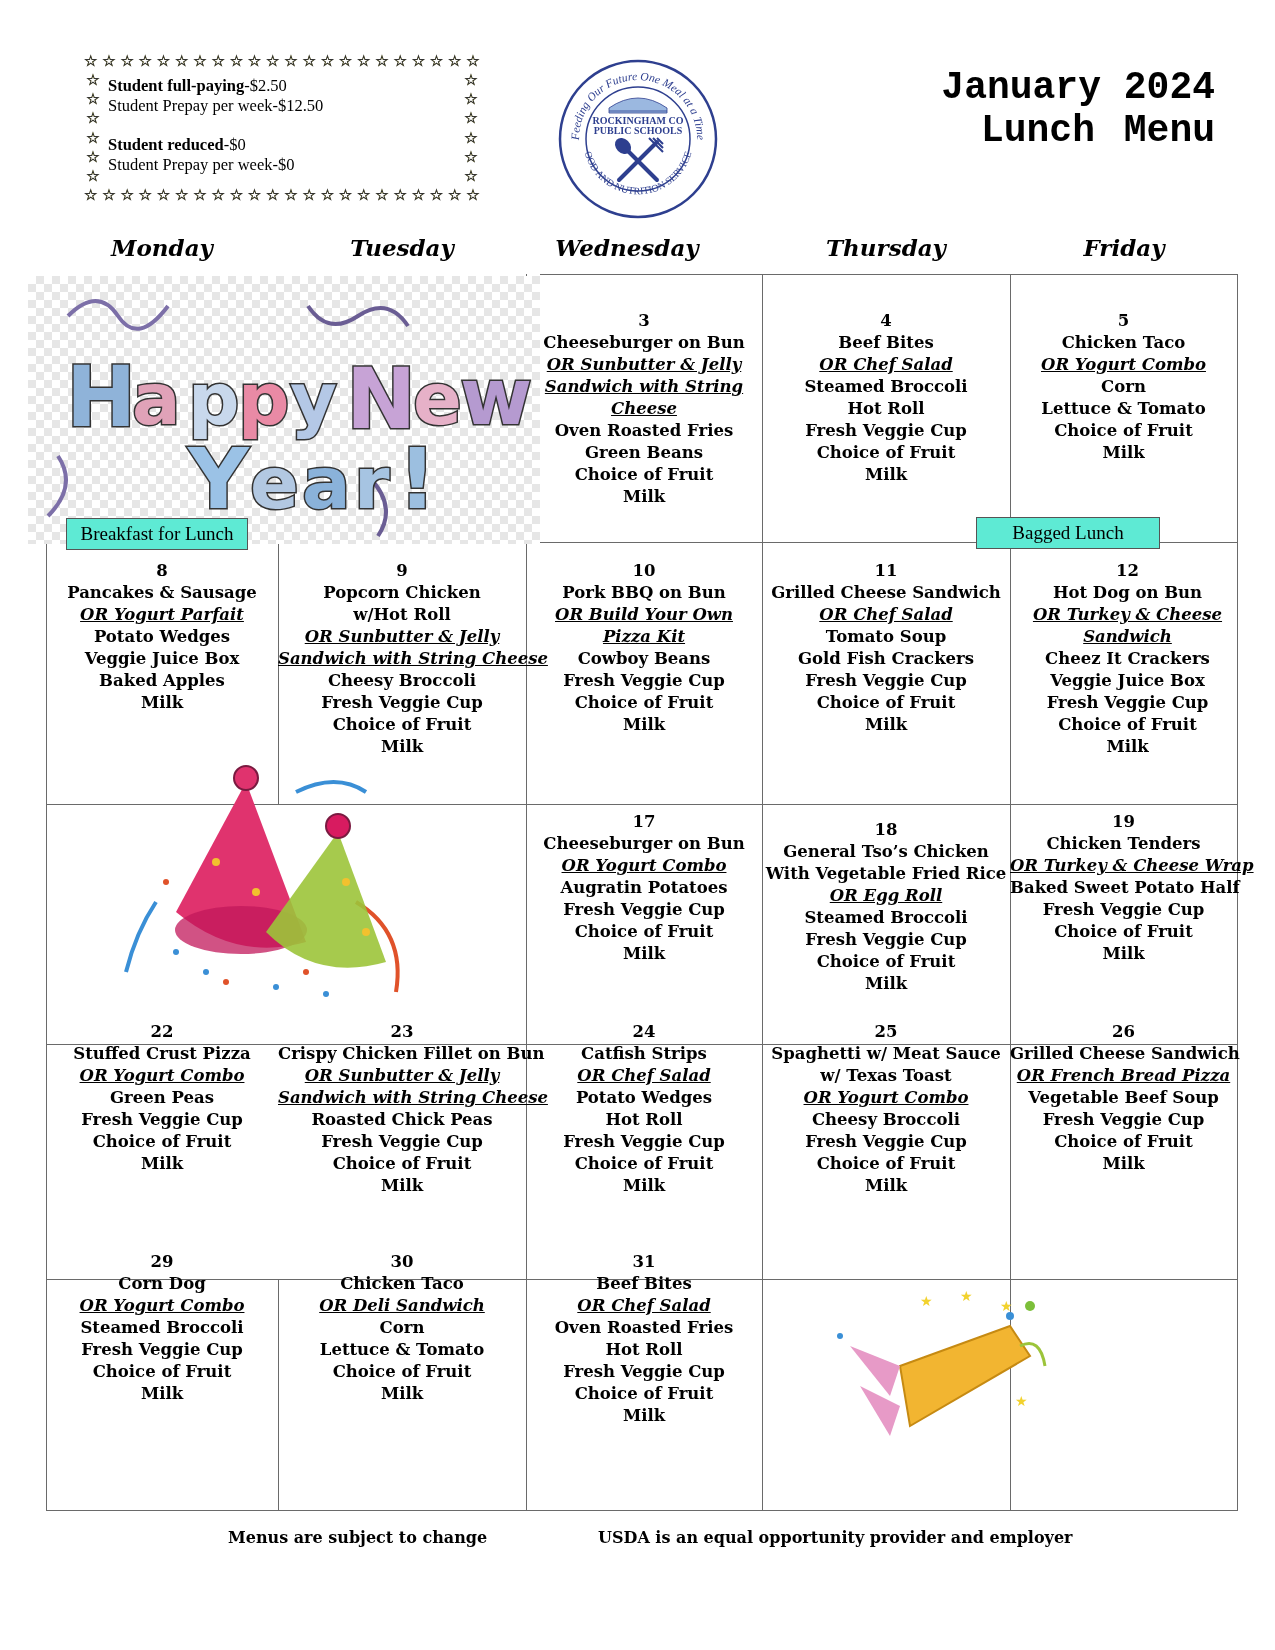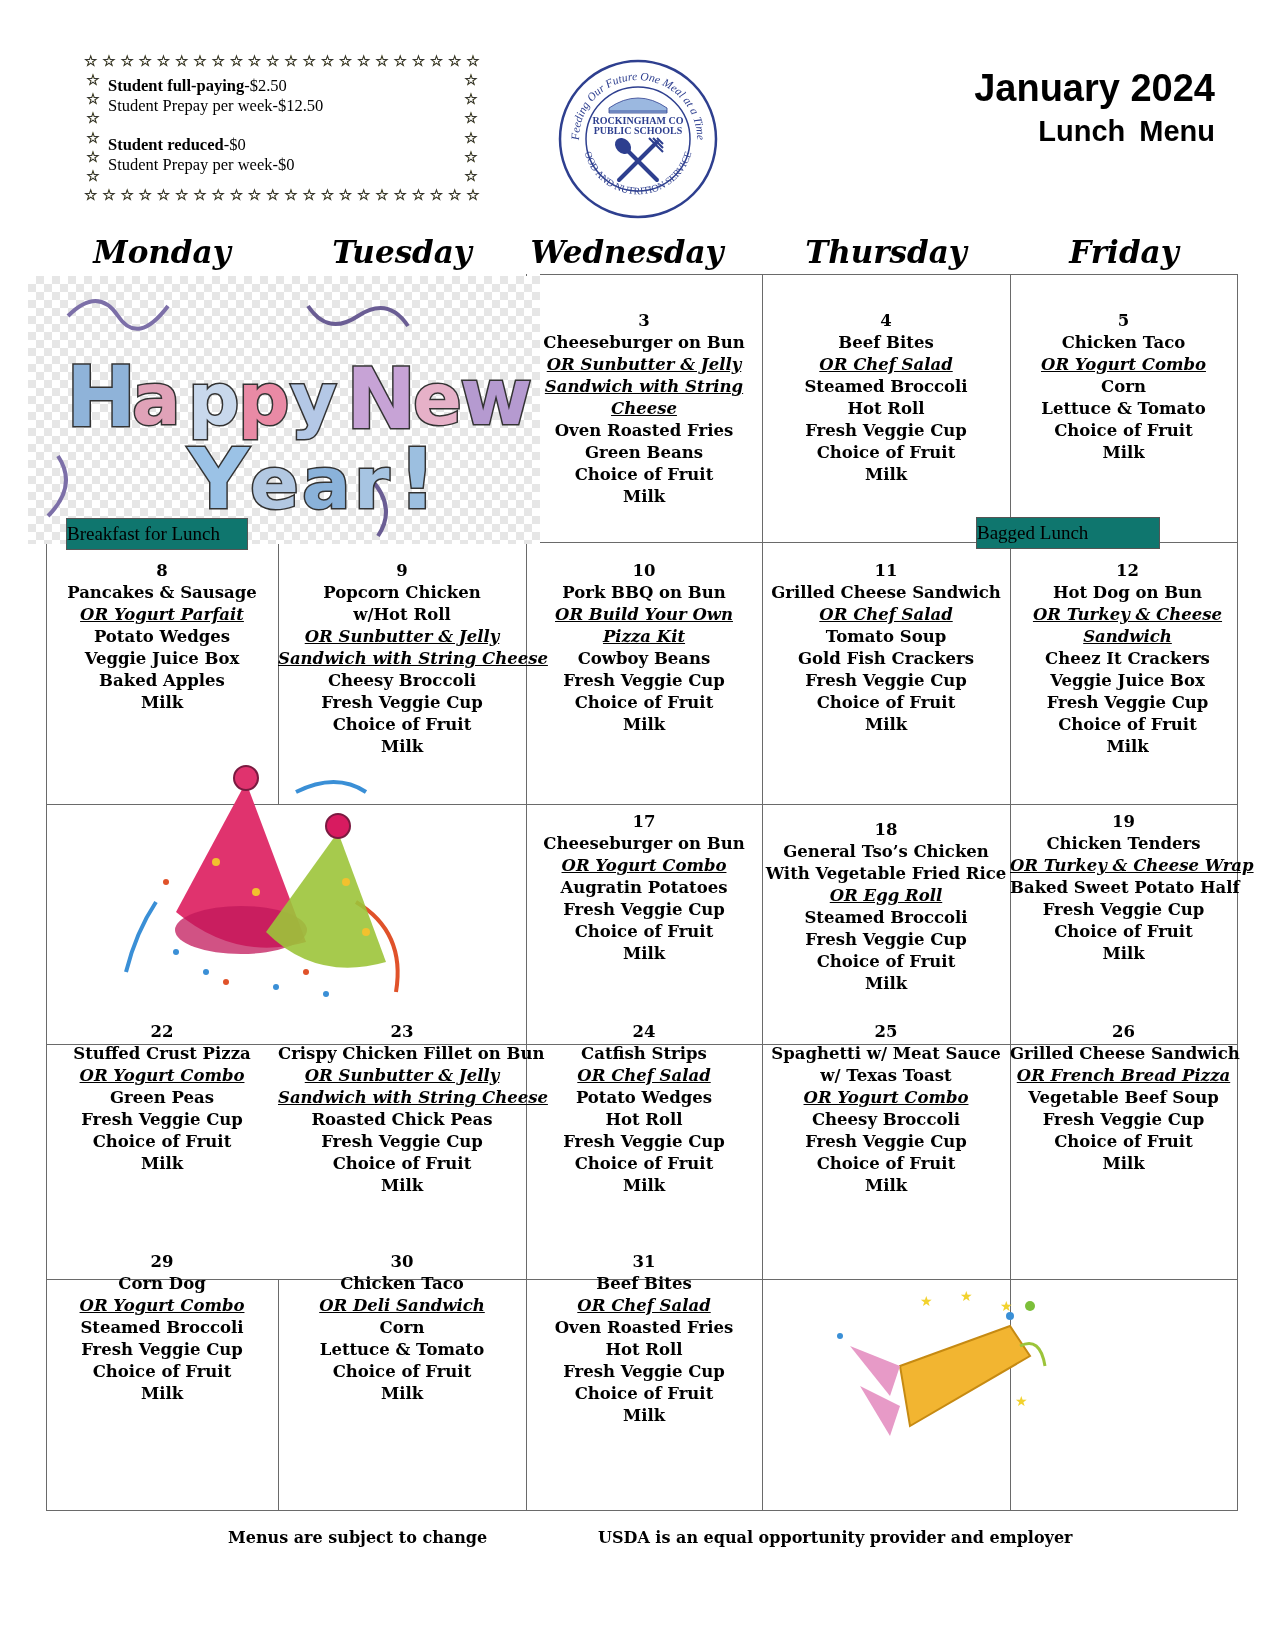--- a/index.html
+++ b/index.html
@@ -12,35 +12,35 @@
   .stars-col { position: absolute; top: 18px; width: 18px; height: 116px; display: flex; flex-direction: column; justify-content: space-around; align-items: center; }
   .star { color: #f2e600; font-size: 15px; line-height: 18px; -webkit-text-stroke: 0.6px #333; font-family: "DejaVu Sans", sans-serif; }
   .price-text { position: absolute; left: 24px; right: 24px; top: 24px; font-family: "Liberation Serif", serif; font-size: 16.5px; line-height: 19.5px; }
   .price-text b { font-weight: bold; }
   .price-gap { height: 20px; }
 
   
   .logo { position: absolute; left: 557px; top: 58px; width: 162px; height: 162px; }
 
   
-  .title-block { position: absolute; right: 60px; top: 64px; text-align: right; font-family: Liberation Sans, sans-serif; font-weight: bold; }
+  .title-block { position: absolute; right: 60px; top: 64px; text-align: right; font-family: Liberation Mono, monospace; font-weight: bold; }
   .title-month { font-size: 38px; line-height: 48px; }
   .title-school { font-size: 29px; line-height: 40px; }
-  .title-menu { font-size: 29px; line-height: 38px; word-spacing: 6px; }
+  .title-menu { font-size: 38px; line-height: 38px; word-spacing: 6px; }
 
   
-  .day-header { position: absolute; top: 234px; font-family: "DejaVu Serif", serif; font-weight: bold; font-style: italic; font-size: 31px; text-align: center; }
+  .day-header { position: absolute; top: 234px; font-family: "DejaVu Serif", serif; font-weight: bold; font-style: italic; font-size: 23px; text-align: center; }
 
   
   .grid { position: absolute; left: 46px; top: 274px; width: 1192px; height: 1237px; }
   .vline, .hline { position: absolute; background: #6a6a6a; }
   .cell { position: absolute; text-align: center; font-family: "DejaVu Serif", serif; font-weight: bold; font-size: 16.5px; line-height: 22px; }
   .cell .item { display: block; white-space: nowrap; }
   .cell .alt { font-style: italic; text-decoration: underline; }
-  .tag-box { position: absolute; border: 1px solid #555; font-family: "Liberation Serif", serif; font-weight: normal; font-size: 19px; text-align: left; line-height: 30px; background: #0f766e; }
+  .tag-box { position: absolute; border: 1px solid #555; font-family: "Liberation Serif", serif; font-weight: normal; font-size: 19px; text-align: center; line-height: 30px; background: #5eead4; }
 
   .footer { position: absolute; top: 1528px; font-family: "DejaVu Serif", serif; font-weight: bold; font-size: 16px; }
 
   .art { position: absolute; }
 </style>
 </head>
 <body>
 
 <div class="price-box">
   <div class="stars-row" style="top:0" id="stars-top">

